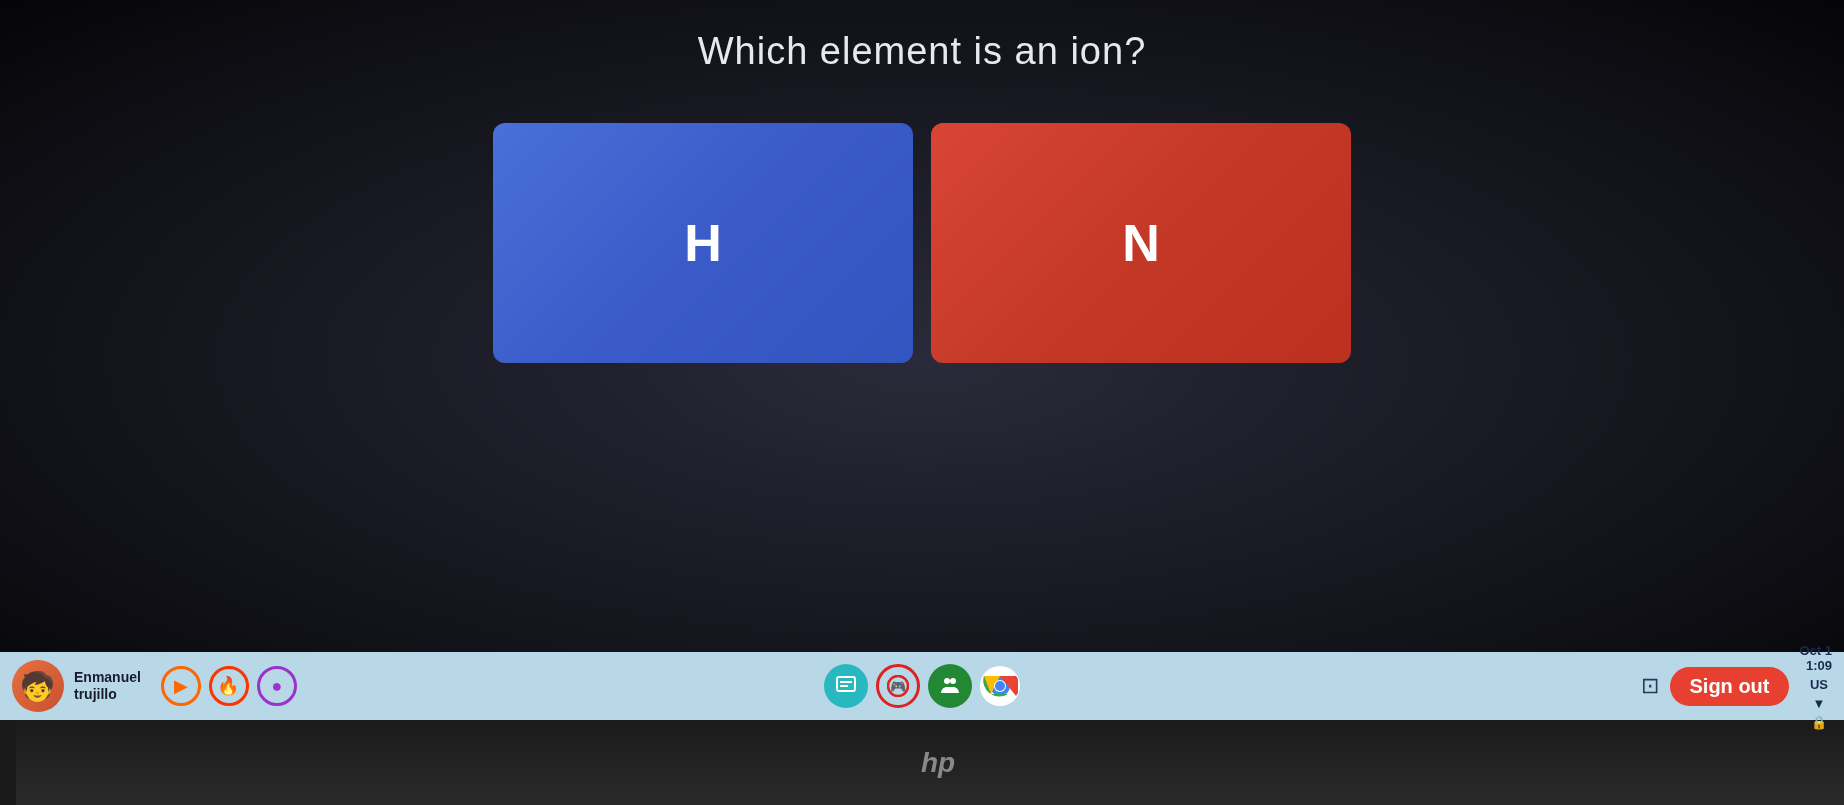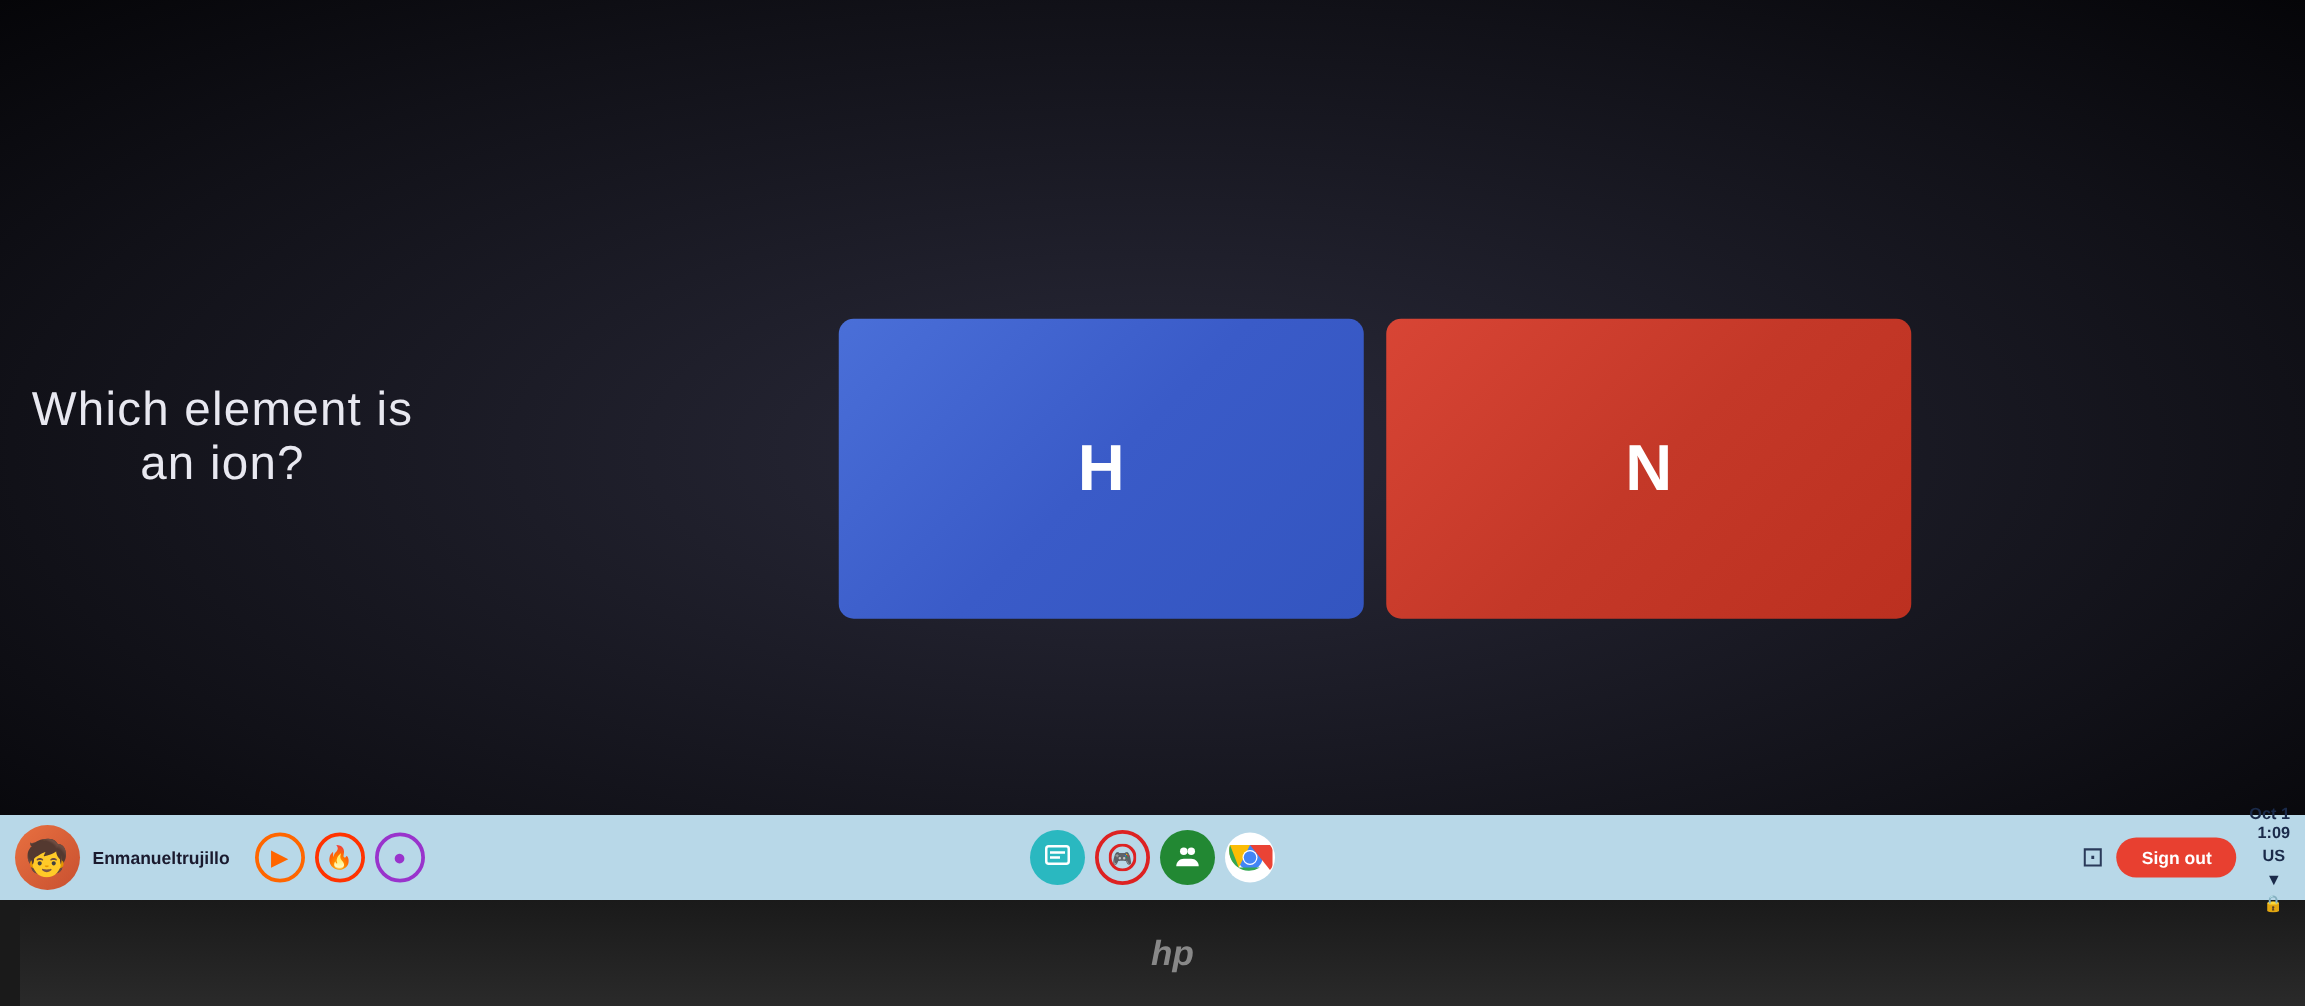--- a/index.html
+++ b/index.html
@@ -15,21 +15,21 @@
 
     
     .screen {
       position: absolute;
       top: 0;
       left: 0;
       width: 1844px;
       height: 720px;
       background: radial-gradient(ellipse at center, #2a2a3a 0%, #111118 70%, #050508 100%);
       display: flex;
-      flex-direction: row;
+      flex-direction: column;
       align-items: center;
       justify-content: flex-start;
       padding-top: 30px;
     }
 
     
     .question {
       color: #e8e8f0;
       font-size: 38px;
       font-weight: 300;
@@ -111,21 +111,21 @@
       align-items: center;
       justify-content: center;
       font-size: 22px;
       color: white;
       overflow: hidden;
       position: relative;
     }
 
     .username {
       display: flex;
-      flex-direction: row;
+      flex-direction: column;
       line-height: 1.2;
     }
 
     .username span {
       font-size: 14px;
       font-weight: 600;
       color: #1a1a2e;
     }
 
     
@@ -209,21 +209,21 @@
       color: #2a3a5a;
       cursor: pointer;
     }
 
     .sign-out-btn {
       background: #e84030;
       color: white;
       border: none;
       border-radius: 20px;
       padding: 8px 20px;
-      font-size: 14px;
+      font-size: 20px;
       font-weight: 600;
       cursor: pointer;
     }
 
     .time-section {
       display: flex;
       flex-direction: column;
       align-items: flex-end;
       font-size: 13px;
       color: #1a2a4a;

